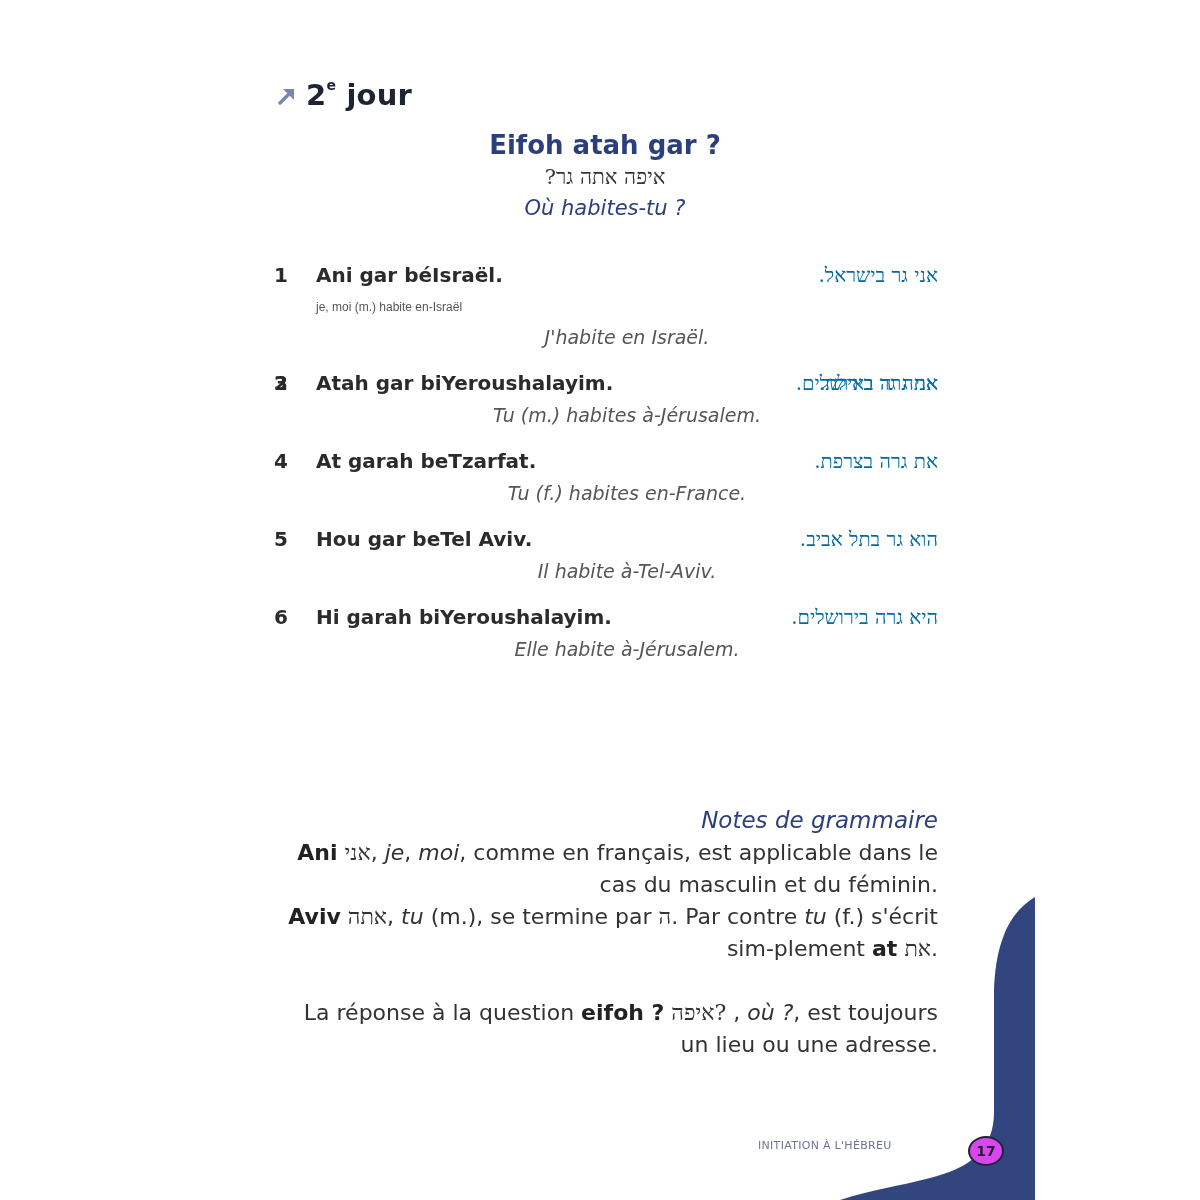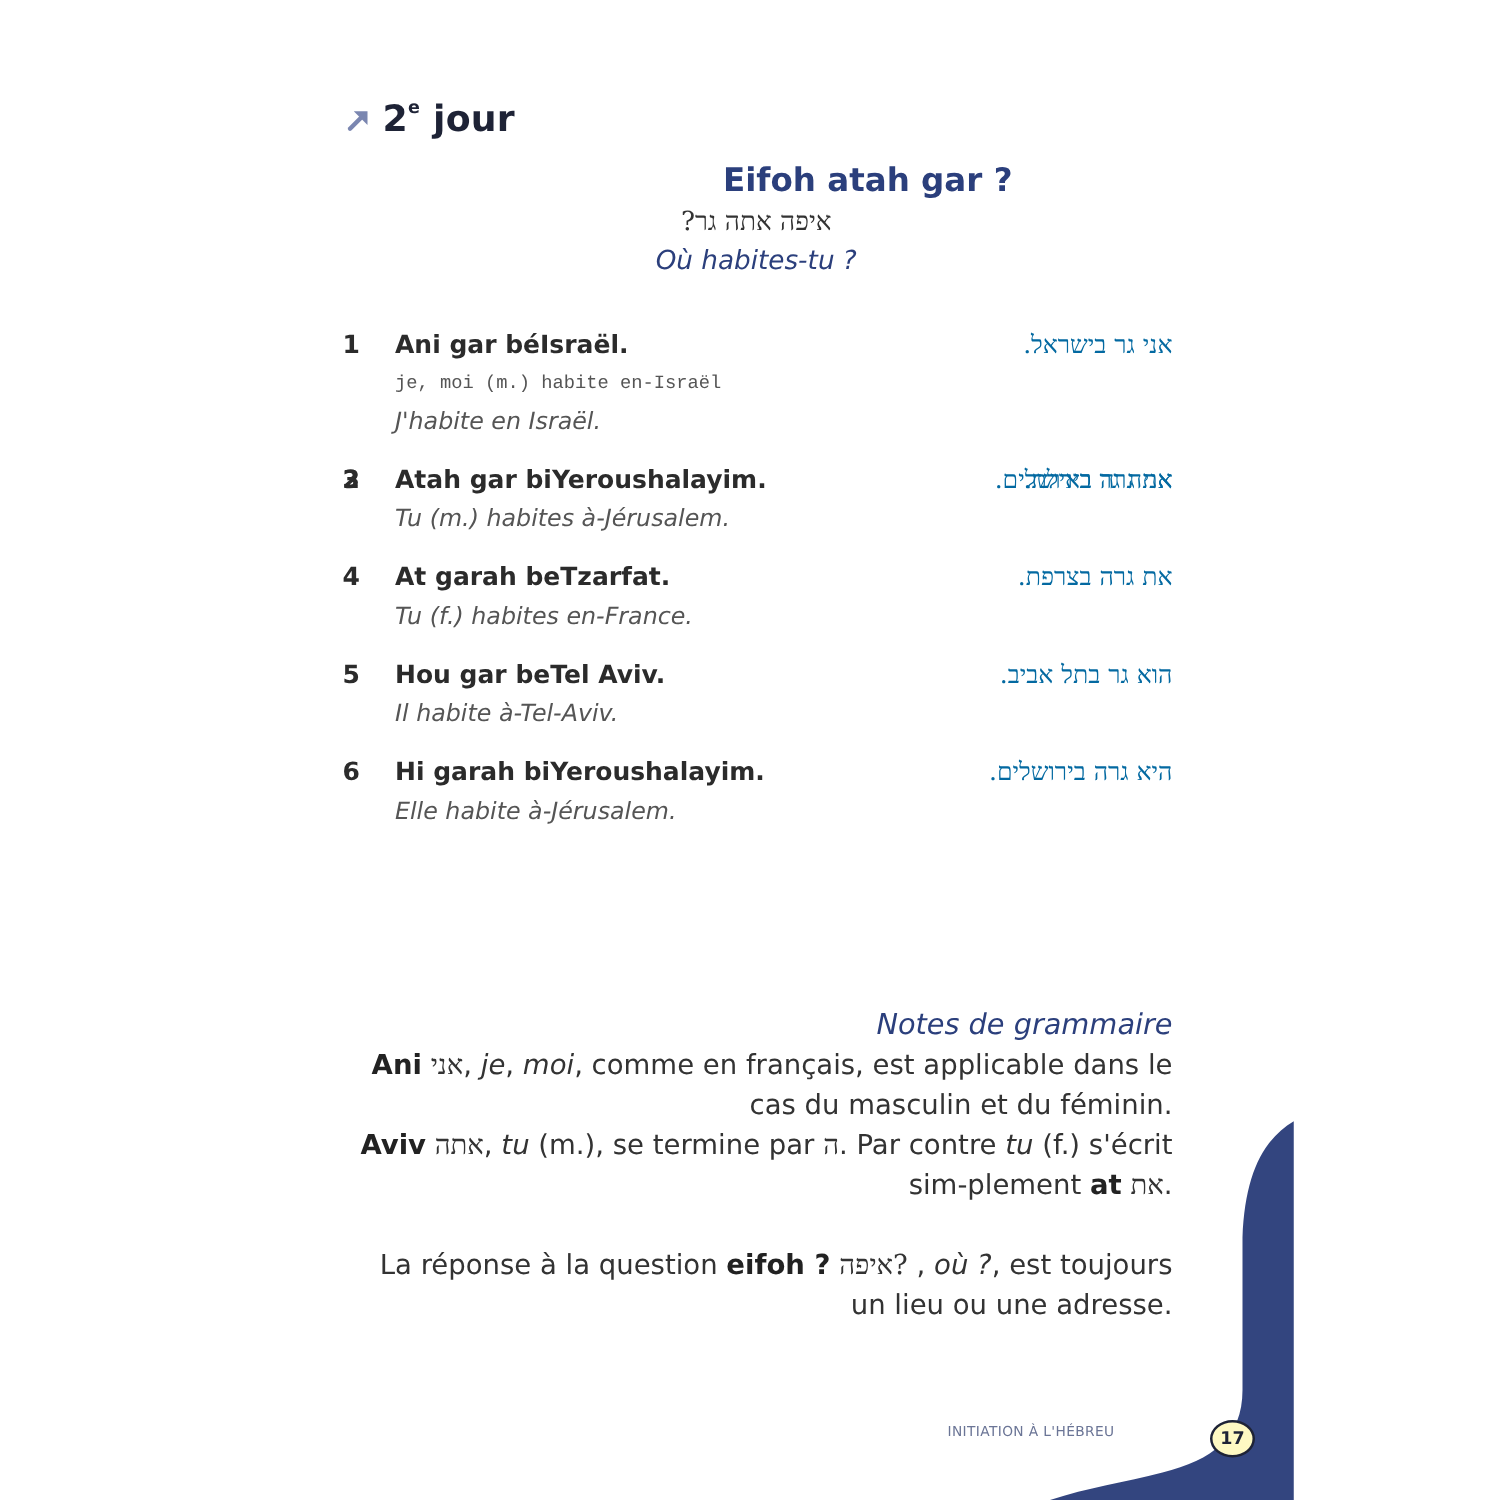--- a/index.html
+++ b/index.html
@@ -64,21 +64,20 @@
       width: 410px;
       top: 128px;
       text-align: center;
     }
     .lesson-title {
       font-family: "DejaVu Sans", sans-serif;
       font-weight: bold;
       font-size: 26px;
       color: #2b3f7c;
       line-height: 34px;
-      text-align: right;
     }
     .lesson-hebrew {
       font-family: "DejaVu Serif", serif;
       font-size: 21px;
       color: #333;
       line-height: 30px;
       direction: rtl;
     }
     .lesson-translation {
       font-family: "DejaVu Sans", sans-serif;
@@ -113,31 +112,32 @@
       margin-left: 42px;
     }
     .line-translit {
       font-family: "DejaVu Sans", sans-serif;
       font-weight: bold;
       font-size: 20px;
       color: #2b2b2b;
       line-height: 34px;
     }
     .line-gloss {
-      font-family: Liberation Mono, monospace;
-      font-size: 15px;
+      font-family: Liberation Sans, sans-serif;
+      font-size: 12px;
       color: #555;
       line-height: 30px;
     }
     .line-translation {
       font-family: "DejaVu Sans", sans-serif;
       font-style: italic;
       font-size: 19px;
       color: #555;
       line-height: 30px;
+      text-align: center;
     }
     .line-hebrew {
       position: absolute;
       right: 0;
       top: 0;
       font-family: "DejaVu Serif", serif;
       font-size: 20px;
       color: #0369a1;
       line-height: 34px;
       direction: rtl;
@@ -184,21 +184,21 @@
       letter-spacing: 0.3px;
       color: #6b7596;
     }
     .page-number {
       position: absolute;
       left: 968px;
       top: 1136px;
       width: 36px;
       height: 30px;
       border-radius: 50%;
-      background: #fef9c3;
+      background: #d946ef;
       border: 2px solid #1e2336;
       box-sizing: border-box;
       text-align: center;
       line-height: 26px;
       font-family: "DejaVu Sans", sans-serif;
       font-weight: bold;
       font-size: 14px;
       color: #1e2336;
     }
   </style>

